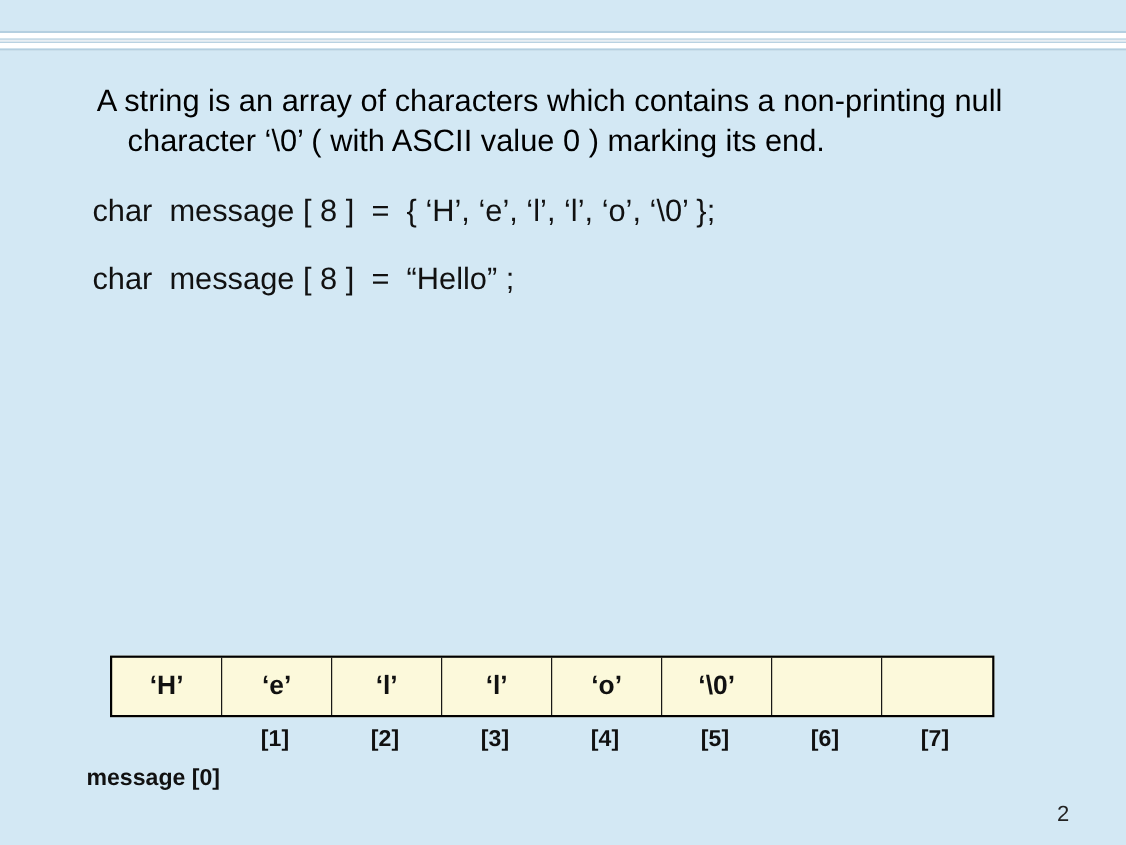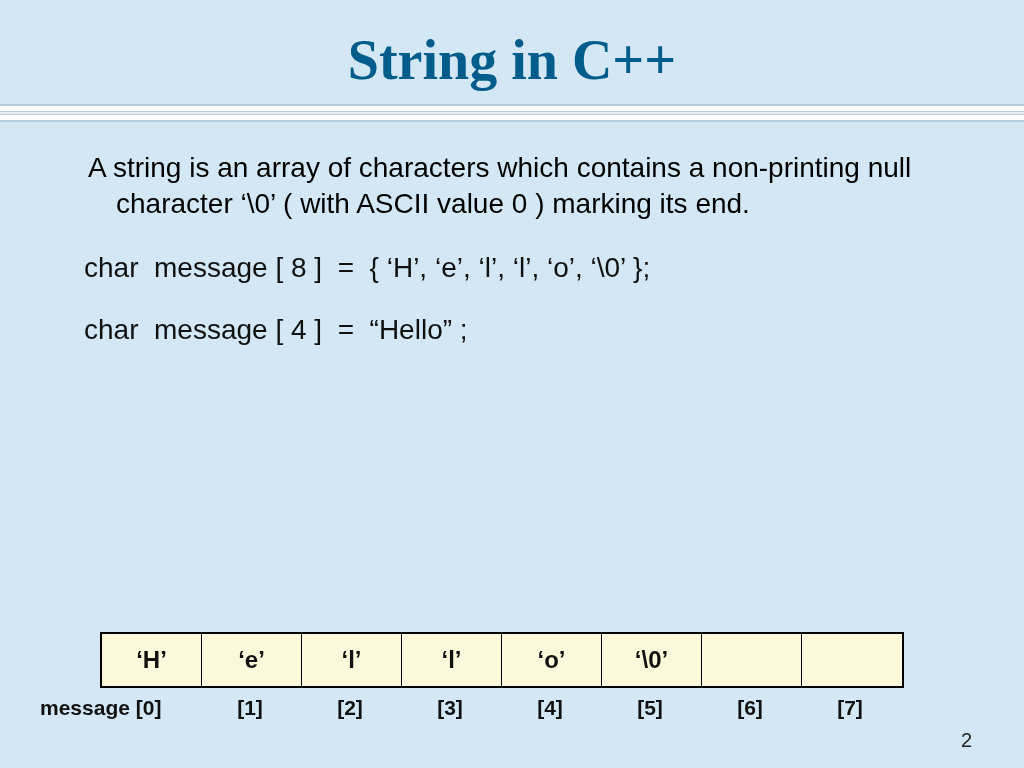--- a/index.html
+++ b/index.html
@@ -88,50 +88,50 @@
   .index-row {
     display: flex;
     margin-top: 8px;
     margin-left: -60px;
     width: fit-content;
     font-weight: bold;
     color: #111;
   }
   .idx-first {
     width: 160px;
-    text-align: left;
+    text-align: right;
     font-size: 21px;
+    margin-top: 36px;
   }
   .idx {
     width: 100px;
     text-align: center;
     font-size: 21px;
   }
   .page-num {
     position: absolute;
     right: 52px;
     bottom: 16px;
     font-size: 20px;
     color: #222;
   }
 </style>
 </head>
 <body>
 
 <div class="slide">
-  <h1 class="title">String in C++</h1>
 
   <div class="divider-box">
     <div class="divider-inner"></div>
   </div>
 
   <div class="content">
     <p class="para">A string is an array of characters which contains a non-printing null character ‘\0’     ( with ASCII value 0 ) marking its end.</p>
     <p class="code">char  message [ 8 ]  =  { ‘H’, ‘e’, ‘l’, ‘l’, ‘o’, ‘\0’ };</p>
-    <p class="code">char  message [ 4 ]  =  “Hello” ;</p>
+    <p class="code">char  message [ 8 ]  =  “Hello” ;</p>
   </div>
 
   <div class="array-area">
     <div class="array-row">
       <div class="cell">‘H’</div>
       <div class="cell">‘e’</div>
       <div class="cell">‘l’</div>
       <div class="cell">‘l’</div>
       <div class="cell">‘o’</div>
       <div class="cell">‘\0’</div>

